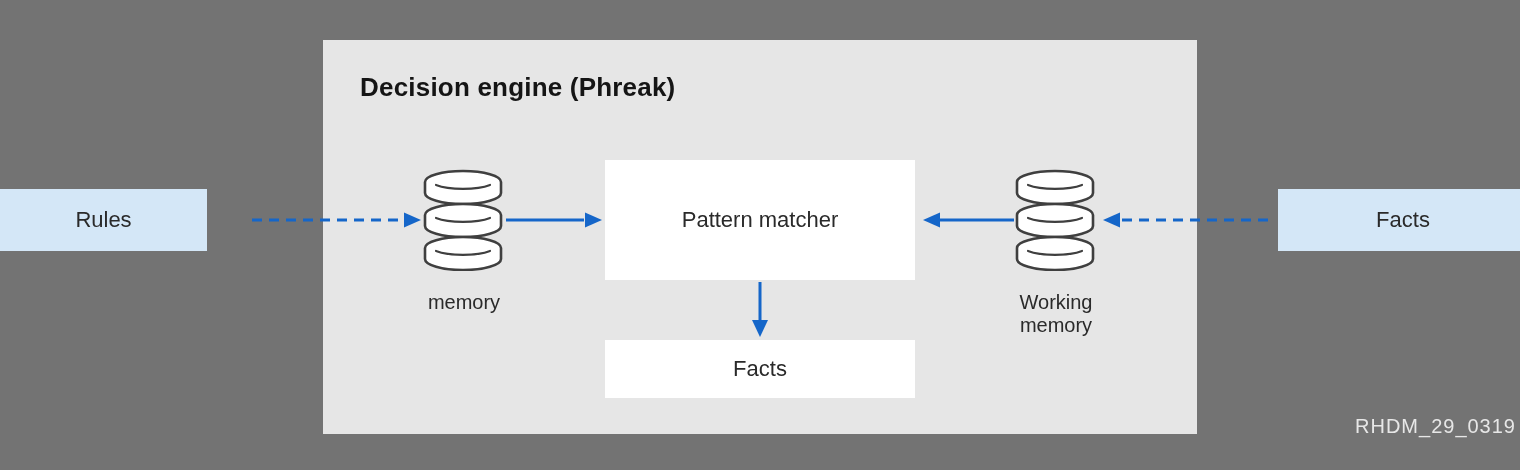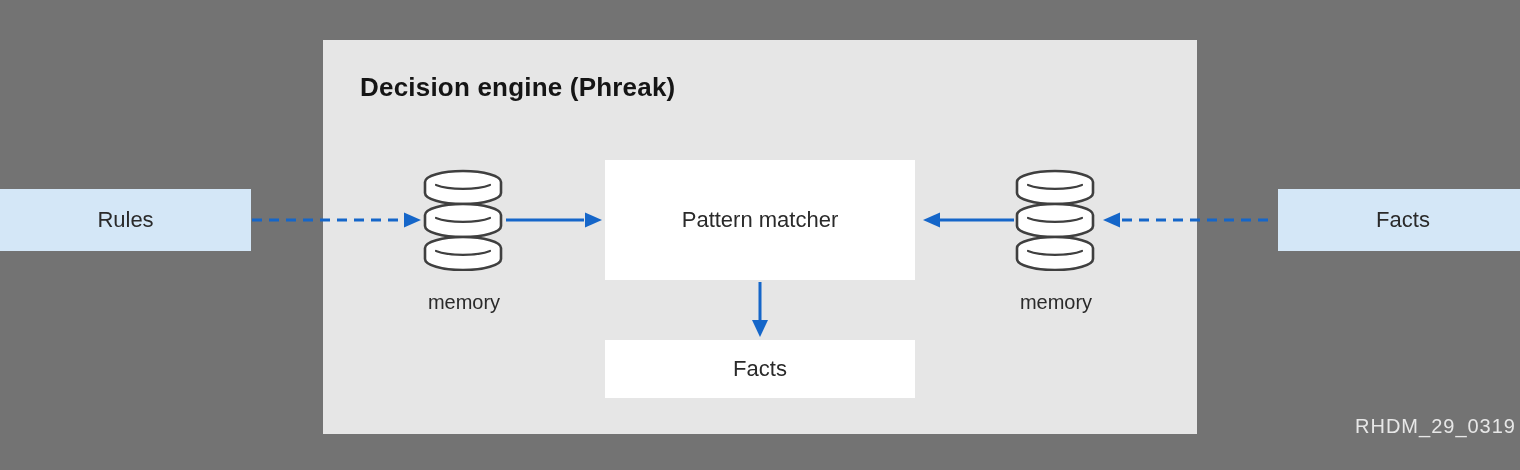--- a/index.html
+++ b/index.html
@@ -39,21 +39,21 @@
   .node {
     position: absolute;
     display: flex;
     align-items: center;
     justify-content: center;
     font-size: 22px;
     color: var(--text);
   }
   .node-blue { background: var(--node-blue-bg); }
   .node-process { background: var(--process-bg); text-align: right; }
-  .node-rules   { left: 0px;    top: 189px; width: 251px; height: 62px; }
+  .node-rules   { left: 0px;    top: 189px; width: 207px; height: 62px; }
   .node-facts   { left: 1278px; top: 189px; width: 250px; height: 62px; }
   .node-pattern { left: 605px;  top: 160px; width: 310px; height: 120px; }
   .node-agenda  { left: 605px;  top: 340px; width: 310px; height: 58px; }
   .db-icon {
     position: absolute;
     width: 82px; height: 102px;
   }
   .db-production { left: 422px;  top: 169px; }
   .db-working    { left: 1014px; top: 169px; }
   .db-shape { fill: #ffffff; stroke: var(--db-stroke); stroke-width: 2.6; stroke-linejoin: round; }
@@ -127,20 +127,21 @@
       <path class="db-lip" d="M14,49 a33,9 0 0 0 54,0"></path>
       <path class="db-shape" d="M3,79 a38,11 0 0 1 76,0 v11 a38,11 0 0 1 -76,0 z"></path>
       <path class="db-lip" d="M14,82 a33,9 0 0 0 54,0"></path>
     </g>
   </svg>
 
   <div class="db-label db-label-production">
     <div>memory</div>
   </div>
   <div class="db-label db-label-working">
+    <div>Working</div>
     <div>memory</div>
   </div>
 
   <svg class="edges" viewBox="0 0 1520 470">
     <g>
       <line class="edge-line edge-dashed" x1="252" y1="220" x2="402" y2="220"></line>
       <polygon class="edge-head" points="404,212.5 421,220 404,227.5"></polygon>
     </g>
     <g>
       <line class="edge-line" x1="506" y1="220" x2="584" y2="220"></line>

